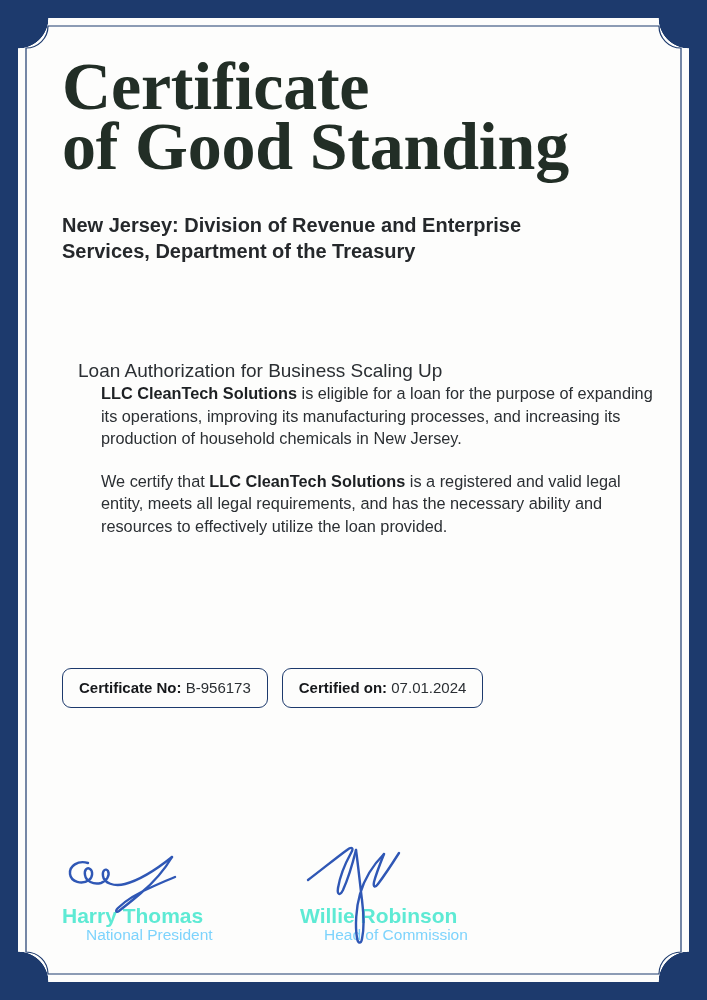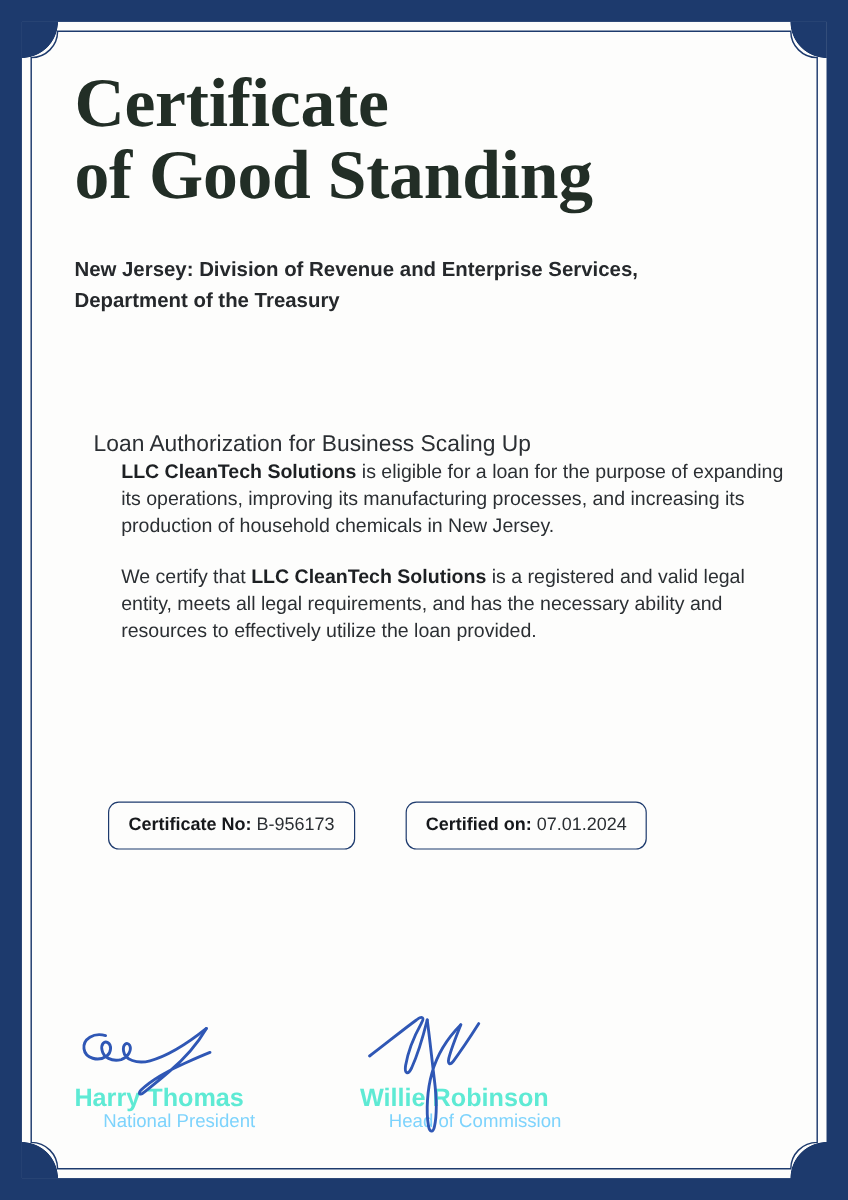--- a/index.html
+++ b/index.html
@@ -64,34 +64,34 @@
     height: 1000px;
   }
 
   .title {
     position: absolute;
     top: 56px;
     left: 0;
     margin: 0;
     font-family: "Liberation Serif", serif;
     font-weight: 700;
-    font-size: 58px;
+    font-size: 68px;
     line-height: 60px;
     letter-spacing: -0.2px;
     color: #222e26;
     white-space: pre-line;
   }
 
   .subtitle {
     position: absolute;
     top: 212px;
     left: 0;
     width: 480px;
     margin: 0;
-    font-size: 17px;
+    font-size: 20px;
     line-height: 26px;
     font-weight: 700;
     color: #25282b;
   }
 
   .lead {
     position: absolute;
     top: 342px;
     left: 0;
     margin: 16px;
@@ -127,21 +127,20 @@
   }
   .badge {
     border: 1.6px solid #1d3a6d;
     border-radius: 9px;
     padding: 10px 16px 11px 16px;
     font-size: 15px;
     line-height: 17px;
     color: #2b2f33;
     white-space: nowrap;
     background: transparent;
-    margin-left: 28px;
   }
   .badge b { font-weight: 700; color: #16181b; }
 
   
   .signatures {
     position: absolute;
     top: 838px;
     left: 0;
     width: 520px;
   }

